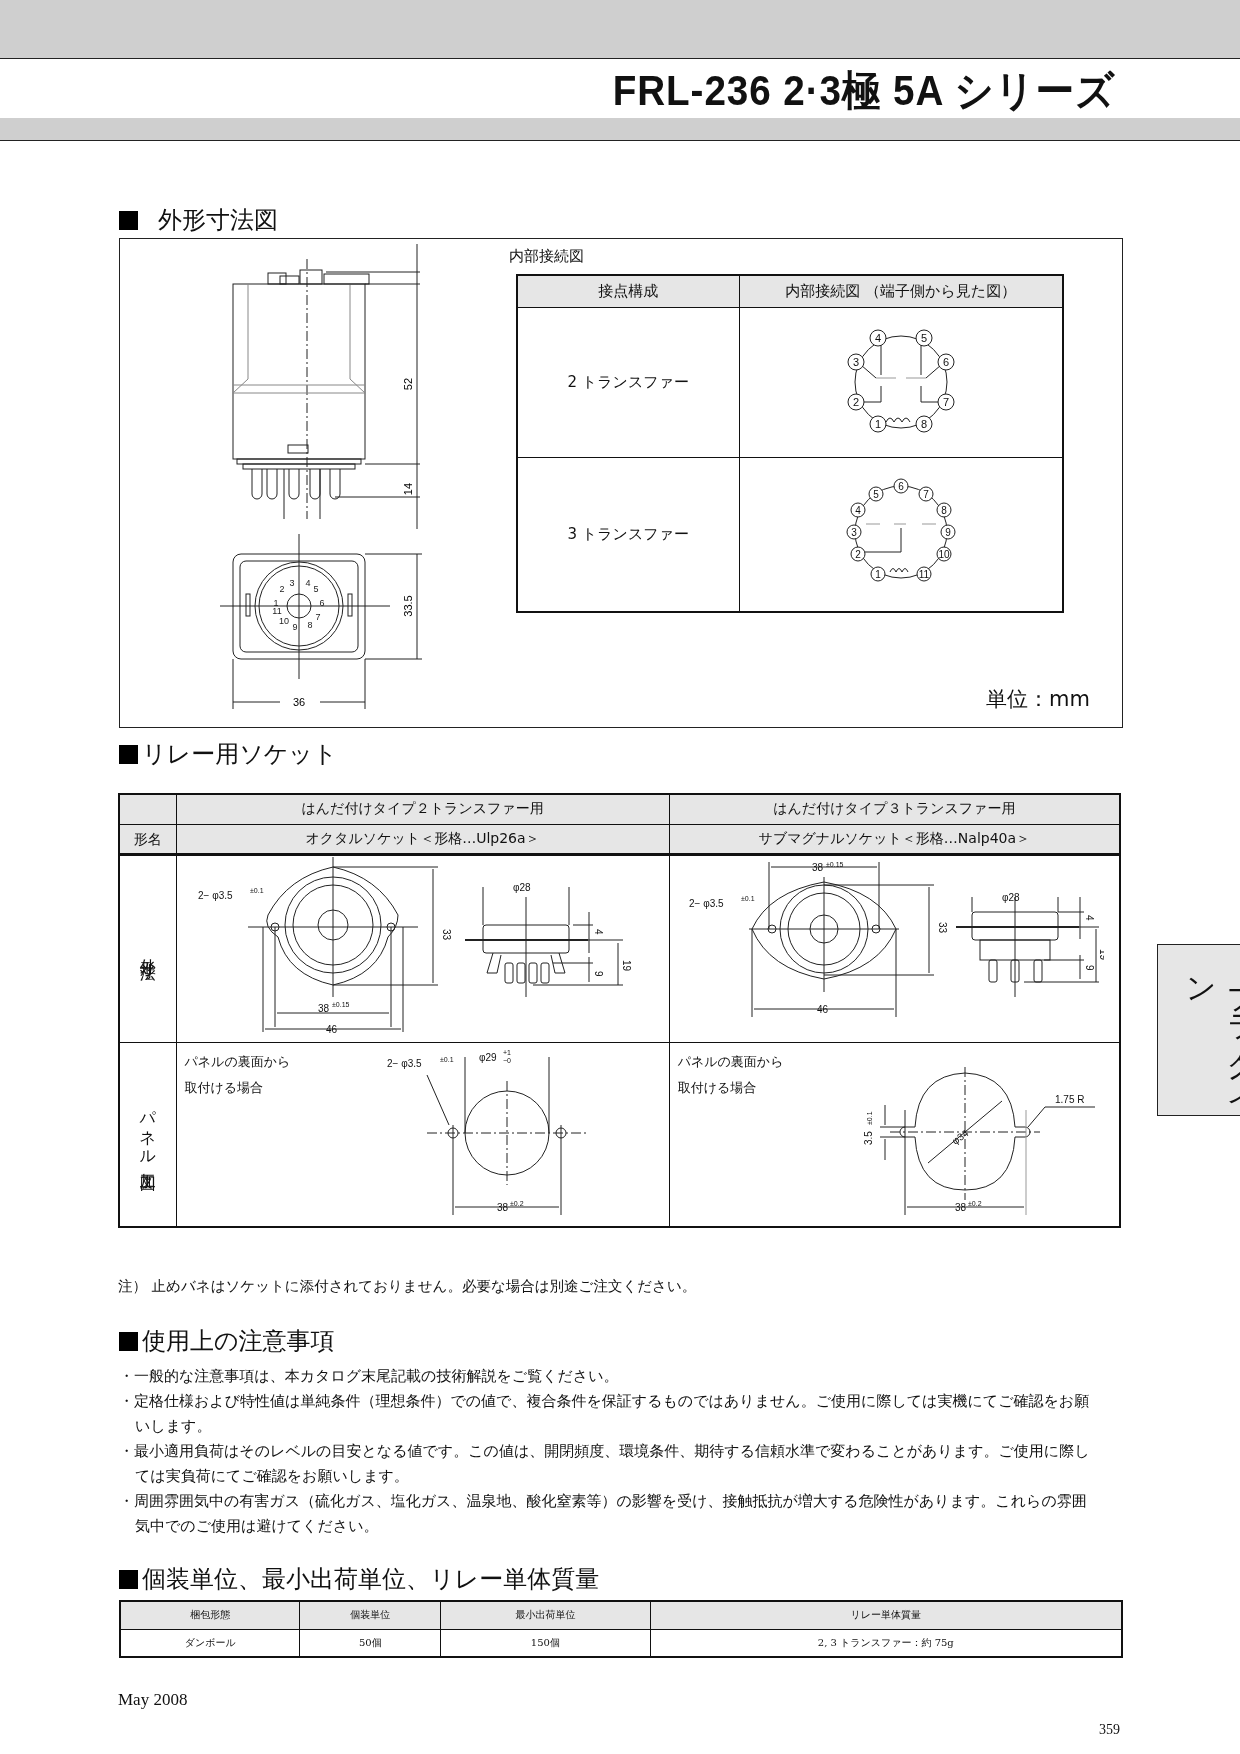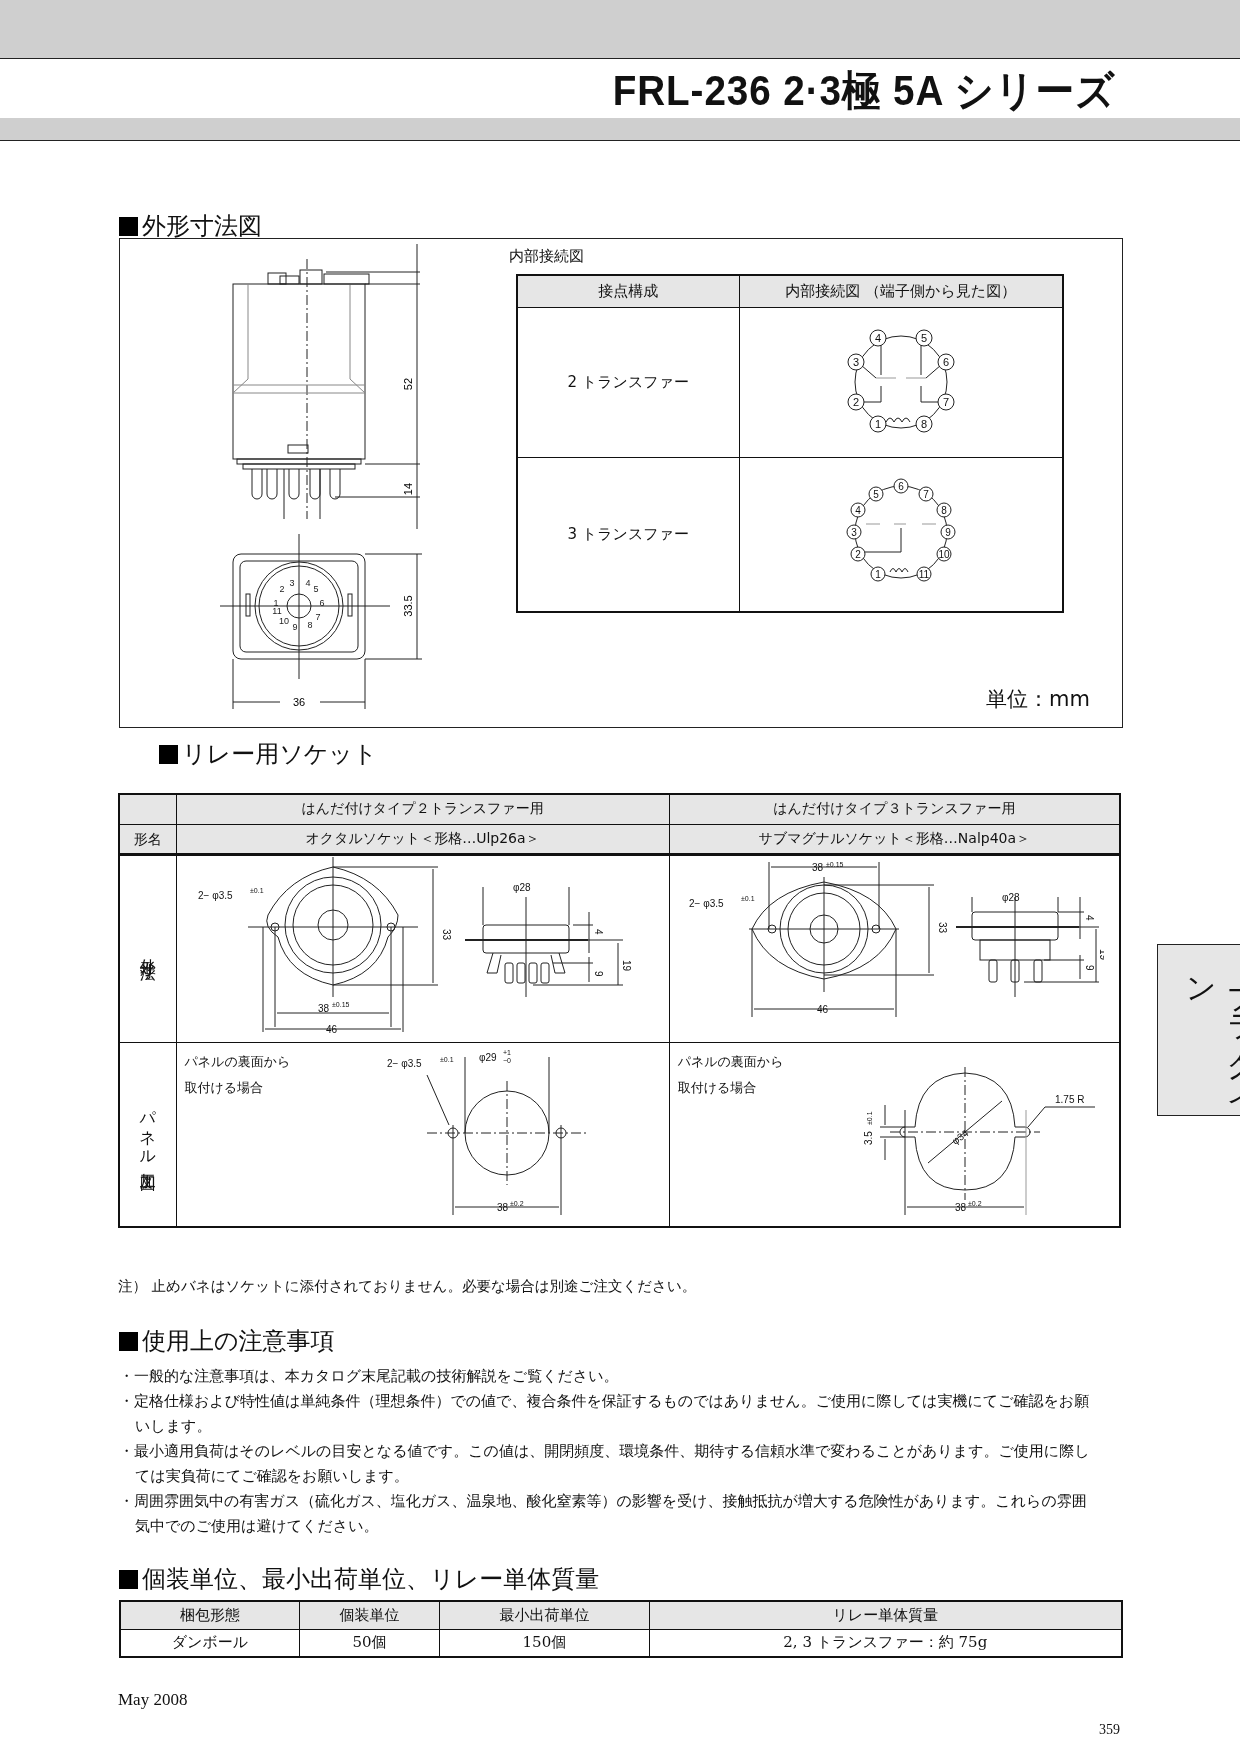--- a/index.html
+++ b/index.html
@@ -38,42 +38,42 @@
   table.sock tr.spring td { height: 36px; font-family: "DejaVu Serif", serif; font-size: 15px; }
   .vert { writing-mode: vertical-rl; text-orientation: upright; display: inline-block; letter-spacing: 2px; }
   .panel-txt { position: absolute; left: 8px; top: 6px; text-align: left; font-family: "DejaVu Serif", serif; font-size: 13px; line-height: 26px; }
   .cell-rel { position: relative; }
 
   .note { position: absolute; left: 118px; top: 1277px; font-family: "DejaVu Serif", serif; font-size: 14.5px; }
 
   .caution { position: absolute; left: 119px; top: 1364px; font-family: "DejaVu Serif", serif; font-size: 15px; line-height: 25px; width: 1000px; }
   .caution .item { padding-left: 16px; text-indent: -16px; }
 
-  table.pack { position: absolute; left: 119px; top: 1600px; width: 1004px; border-collapse: collapse; border: 2px solid #111; font-family: "DejaVu Serif", serif; font-size: 15px; }
+  table.pack { position: absolute; left: 119px; top: 1600px; width: 1004px; border-collapse: collapse; border: 2px solid #111; font-family: "DejaVu Serif", serif; font-size: 10px; }
   table.pack td { border: 1.5px solid #111; text-align: center; height: 28px; }
   table.pack tr.hd td { background: #e6e6e6; font-family: "DejaVu Sans", sans-serif; }
 
   .side-tab { position: absolute; left: 1157px; top: 944px; width: 83px; height: 172px; background: #e6e6e6; border: 1.5px solid #222; border-right: none; }
   .side-tab span { position: absolute; left: 22px; top: 12px; font-size: 30px; writing-mode: vertical-rl; text-orientation: upright; letter-spacing: 2px; }
 
   .footer-left { position: absolute; left: 118px; top: 1690px; font-family: "Liberation Serif", serif; font-size: 17px; }
   .footer-right { position: absolute; right: 120px; top: 1690px; font-family: "Liberation Serif", serif; font-size: 14px; margin-top: 32px; }
 
   svg text { font-family: "Liberation Sans", sans-serif; }
 </style>
 </head>
 <body>
 
 <div class="top-band"></div>
 <div class="title-band">
   <div class="title">FRL-236  2·3極  5A シリーズ</div>
 </div>
 <div class="sub-band"></div>
 
-<div class="sec-head" style="top:210px;">
+<div class="sec-head" style="top:204px;gap:16px;">
   <span class="sq"></span>
   <span>外形寸法図</span>
 </div>
 
 <div class="box dim-box">
 
   <svg width="260" height="290" style="position:absolute;left:40px;top:0px;" viewBox="0 0 260 290">
     <g stroke="#222" fill="none" stroke-width="1">
       <line x1="147" y1="20" x2="147" y2="280" stroke-dasharray="10,3,2,3"></line>
       <rect x="73" y="45" width="132" height="175"></rect>
@@ -228,21 +228,21 @@
             <text x="88" y="106">11</text>
           </g>
         </svg>
       </td>
     </tr>
   </tbody>
     </table>
   <div class="unit-label">単位：mm</div>
 </div>
 
-<div class="sec-head" style="top:738px;margin-left:40px;">
+<div class="sec-head" style="top:738px;">
   <span class="sq"></span>
   <span>リレー用ソケット</span>
 </div>
 
 <table class="sock">
   <tbody>
       <tr class="h1">
     <td class="side"></td>
     <td>はんだ付けタイプ２トランスファー用</td>
     <td>はんだ付けタイプ３トランスファー用</td>

